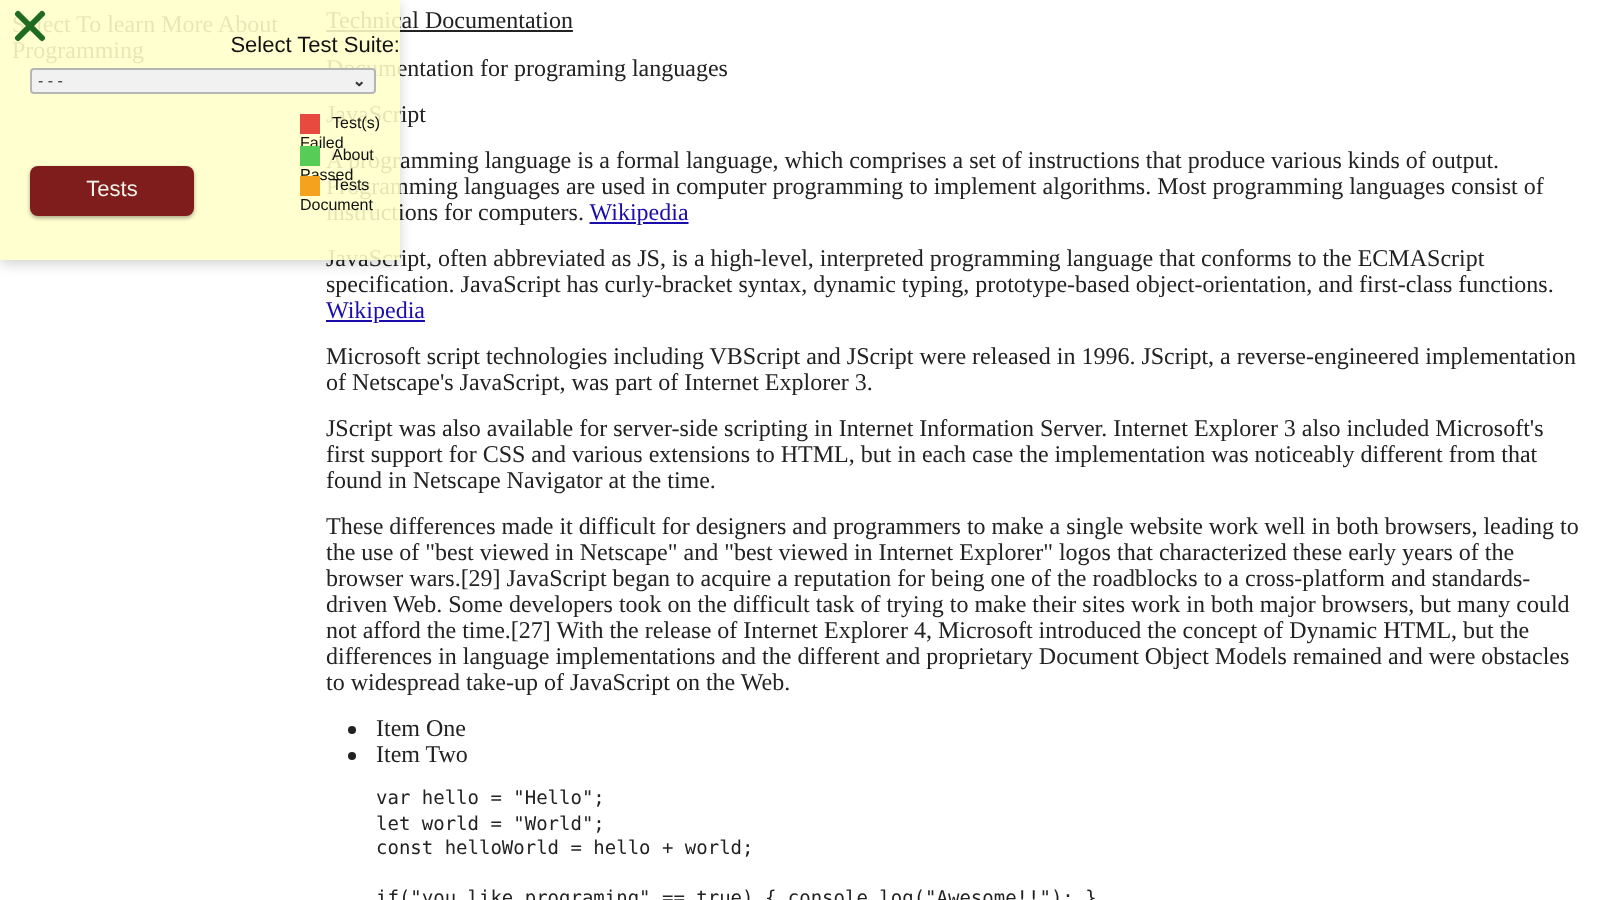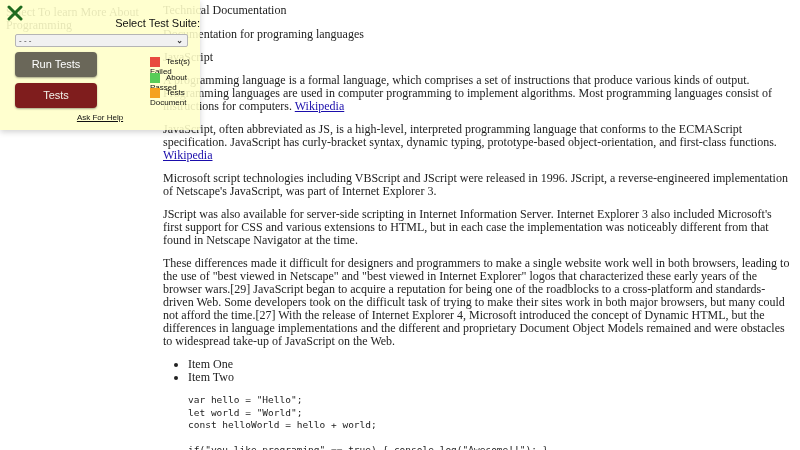--- a/index.html
+++ b/index.html
@@ -10,21 +10,21 @@
     }
     #nav {
       position: absolute; left: 6px; top: 4px; width: 150px;
       font-size: 12px; line-height: 13px; color: #333;
     }
     #nav .nav-title { margin: 2px 0 0 0; }
     #main {
       position: absolute; left: 163px; top: 0; width: 630px;
       font-size: 12px; line-height: 13px;
     }
-    #main .hdr { margin: 4px 0 0 0; }
+    #main .hdr { margin: 4px 0 0 0; text-decoration: underline; }
     #main p { margin: 10px 0 0 0; }
     #main .sub { margin-top: 11px; }
     #main a { color: #1a0dab; text-decoration: underline; }
     #main ul { margin: 10px 0 0 0; padding-left: 25px; }
     #main ul li { margin: 0; line-height: 13px; }
     #main pre {
       margin: 10px 0 0 25px;
       font-family: "DejaVu Sans Mono", monospace; font-size: 9.5px; line-height: 12.5px;
       color: #222;
     }
@@ -99,27 +99,25 @@
   <div class="close">
     <svg width="16" height="16" viewBox="0 0 16 16">
       <path d="M2 2 L14 14 M14 2 L2 14" stroke="#1f6b1f" stroke-width="3" stroke-linecap="round"></path>
     </svg>
   </div>
   <div class="title">Select Test Suite:</div>
   <div class="select">
     <span>- - -</span>
     <span class="chev">⌄</span>
   </div>
-  <div id="run-btn" class="btn">Run Tests</div>
   <div id="tests-btn" class="btn">Tests</div>
 
   <div class="legend" style="top:57px;">
     <span class="sw" style="background:#e84a3f;"></span><span class="lbl">Test(s) Failed</span>
   </div>
   <div class="legend" style="top:73px;">
     <span class="sw" style="background:#57cc57;"></span><span class="lbl">About Passed</span>
   </div>
   <div class="legend" style="top:88px;">
     <span class="sw" style="background:#f5a21f;"></span><span class="lbl">Tests Document</span>
   </div>
 
-  <div id="help">Ask For Help</div>
 </div>
 
 </body></html>

